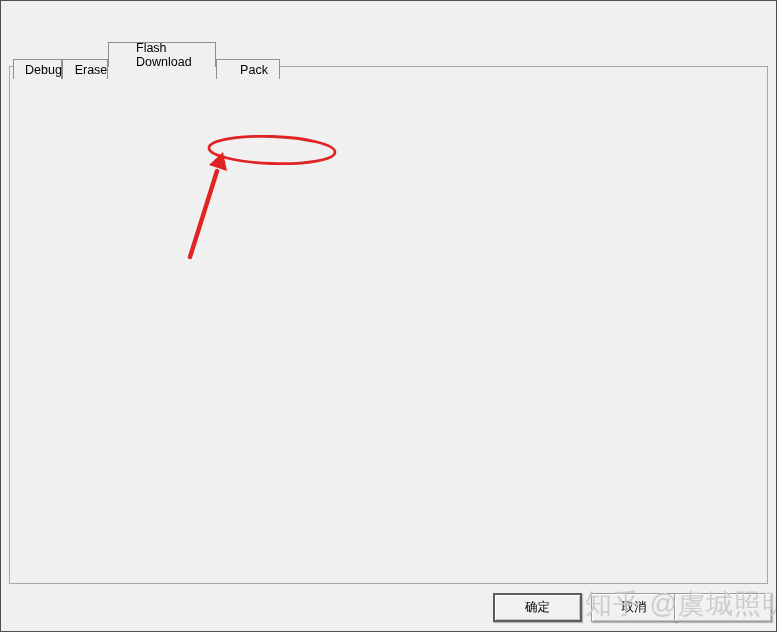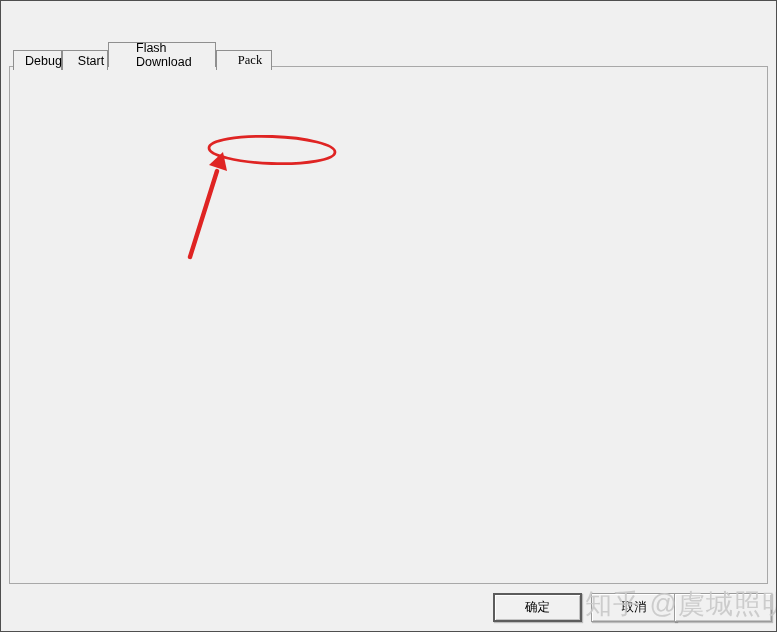--- a/index.html
+++ b/index.html
@@ -11,21 +11,21 @@
 
   
   .titlebar { position:absolute; left:0; top:0; width:100%; height:31px; background:#ffffff; }
   .titlebar .title { position:absolute; left:14px; top:8px; font-size:12.5px; }
   .close-btn { position:absolute; right:0; top:0; width:46px; height:31px; display:flex;
                align-items:center; justify-content:center; font-size:15px; color:#111; cursor:default; }
 
   
   .tab { position:absolute; background:#f0f0f0; border:1px solid #8f8f8f; border-bottom:none;
          display:flex; align-items:center; justify-content:center; font-size:12.5px; }
-  .tab.inactive { top:49px; height:20px; z-index:2;padding-left:12px; }
+  .tab.inactive { top:58px; height:20px; z-index:2;padding-left:12px; }
   .tab.active { top:41px; height:25px; z-index:4; }
 
   .tabpage { position:absolute; left:8px; top:65px; width:759px; height:518px;
              background:#f0f0f0; border:1px solid #a8a8a8; z-index:1; }
 
   
   .group { position:absolute; border:1px solid #ababab; }
   .group .legend { position:absolute; top:-9px; left:9px; background:#f0f0f0; padding:0 4px;
                    font-size:12.5px; white-space:nowrap; }
 
@@ -82,26 +82,26 @@
 </head>
 <body>
 
 <div class="dialog">
 
 
   <div class="tab inactive" style="left:12px; width:49px;">
     <span>Debug</span>
   </div>
   <div class="tab inactive" style="left:61px; width:46px;">
-    <span>Start</span>
+    <span>Erase</span>
   </div>
   <div class="tab active" style="left:107px; width:108px;padding-left:27px;">
     <span>Flash Download</span>
   </div>
-  <div class="tab inactive" style="left:215px; width:56px;font-family:Liberation Serif, serif;">
+  <div class="tab inactive" style="left:215px; width:64px;">
     <span>Pack</span>
   </div>
 
   <div class="tabpage"></div>
 
   <div class="group" style="left:22px; top:76px; width:328px; height:85px;">
     <span class="legend">Download Function</span>
   </div>
 
   <div class="load-icon">

